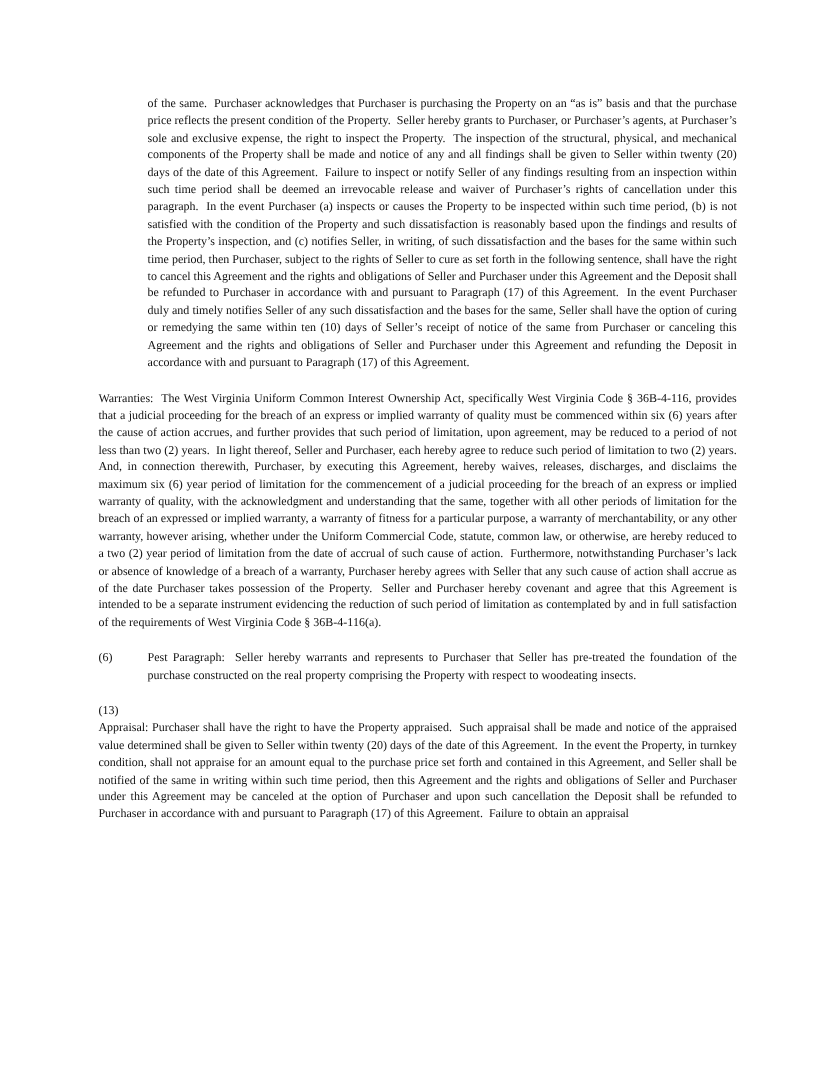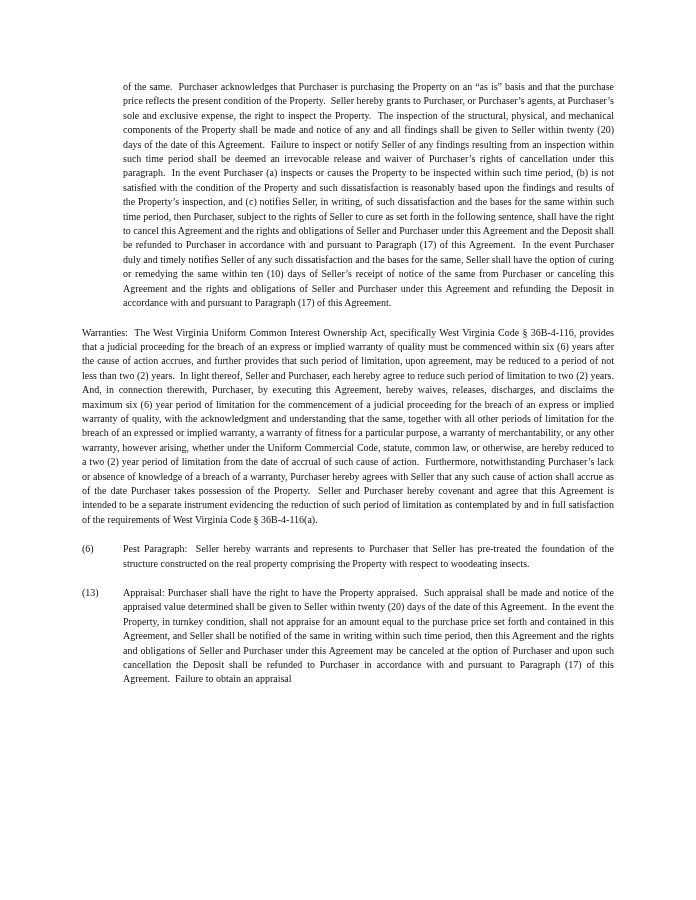--- a/index.html
+++ b/index.html
@@ -23,20 +23,21 @@
     width: 532px;
   }
   .para {
     display: flex;
     margin: 0 0 15px 0;
     font-size: 10px;
     line-height: 14.4px;
   }
   .para:last-child {
     margin-bottom: 10px;
+    flex-direction: column;
   }
   .num {
     width: 41px;
     flex-shrink: 0;
     white-space: nowrap;
   }
   .body-text {
     flex: 1;
     text-align: justify;
     text-justify: inter-word;
@@ -56,21 +57,21 @@
       <div class="num"></div>
       <div class="body-text"><span class="text">of the same.  Purchaser acknowledges that Purchaser is purchasing the Property on an “as is” basis and that the purchase price reflects the present condition of the Property.  Seller hereby grants to Purchaser, or Purchaser’s agents, at Purchaser’s sole and exclusive expense, the right to inspect the Property.  The inspection of the structural, physical, and mechanical components of the Property shall be made and notice of any and all findings shall be given to Seller within twenty (20) days of the date of this Agreement.  Failure to inspect or notify Seller of any findings resulting from an inspection within such time period shall be deemed an irrevocable release and waiver of Purchaser’s rights of cancellation under this paragraph.  In the event Purchaser (a) inspects or causes the Property to be inspected within such time period, (b) is not satisfied with the condition of the Property and such dissatisfaction is reasonably based upon the findings and results of the Property’s inspection, and (c) notifies Seller, in writing, of such dissatisfaction and the bases for the same within such time period, then Purchaser, subject to the rights of Seller to cure as set forth in the following sentence, shall have the right to cancel this Agreement and the rights and obligations of Seller and Purchaser under this Agreement and the Deposit shall be refunded to Purchaser in accordance with and pursuant to Paragraph (17) of this Agreement.  In the event Purchaser duly and timely notifies Seller of any such dissatisfaction and the bases for the same, Seller shall have the option of curing or remedying the same within ten (10) days of Seller’s receipt of notice of the same from Purchaser or canceling this Agreement and the rights and obligations of Seller and Purchaser under this Agreement and refunding the Deposit in accordance with and pursuant to Paragraph (17) of this Agreement.</span></div>
     </div>
 
     <div class="para">
       <div class="body-text"><span class="label">Warranties:</span><span class="text">  The West Virginia Uniform Common Interest Ownership Act, specifically West Virginia Code § 36B-4-116, provides that a judicial proceeding for the breach of an express or implied warranty of quality must be commenced within six (6) years after the cause of action accrues, and further provides that such period of limitation, upon agreement, may be reduced to a period of not less than two (2) years.  In light thereof, Seller and Purchaser, each hereby agree to reduce such period of limitation to two (2) years.  And, in connection therewith, Purchaser, by executing this Agreement, hereby waives, releases, discharges, and disclaims the maximum six (6) year period of limitation for the commencement of a judicial proceeding for the breach of an express or implied warranty of quality, with the acknowledgment and understanding that the same, together with all other periods of limitation for the breach of an expressed or implied warranty, a warranty of fitness for a particular purpose, a warranty of merchantability, or any other warranty, however arising, whether under the Uniform Commercial Code, statute, common law, or otherwise, are hereby reduced to a two (2) year period of limitation from the date of accrual of such cause of action.  Furthermore, notwithstanding Purchaser’s lack or absence of knowledge of a breach of a warranty, Purchaser hereby agrees with Seller that any such cause of action shall accrue as of the date Purchaser takes possession of the Property.  Seller and Purchaser hereby covenant and agree that this Agreement is intended to be a separate instrument evidencing the reduction of such period of limitation as contemplated by and in full satisfaction of the requirements of West Virginia Code § 36B-4-116(a).</span></div>
     </div>
 
     <div class="para">
       <div class="num">(6)</div>
-      <div class="body-text"><span class="label">Pest Paragraph:</span><span class="text">  Seller hereby warrants and represents to Purchaser that Seller has pre-treated the foundation of the structure constructed on the real property comprising the Property with respect to woodeating insects.</span></div>
+      <div class="body-text"><span class="label">Pest Paragraph:</span><span class="text">  Seller hereby warrants and represents to Purchaser that Seller has pre-treated the foundation of the purchase constructed on the real property comprising the Property with respect to woodeating insects.</span></div>
     </div>
 
     <div class="para">
       <div class="num">(13)</div>
       <div class="body-text"><span class="label">Appraisal:</span><span class="text"> Purchaser shall have the right to have the Property appraised.  Such appraisal shall be made and notice of the appraised value determined shall be given to Seller within twenty (20) days of the date of this Agreement.  In the event the Property, in turnkey condition, shall not appraise for an amount equal to the purchase price set forth and contained in this Agreement, and Seller shall be notified of the same in writing within such time period, then this Agreement and the rights and obligations of Seller and Purchaser under this Agreement may be canceled at the option of Purchaser and upon such cancellation the Deposit shall be refunded to Purchaser in accordance with and pursuant to Paragraph (17) of this Agreement.  Failure to obtain an appraisal</span></div>
     </div>
 
   </div>
 </div>
 

